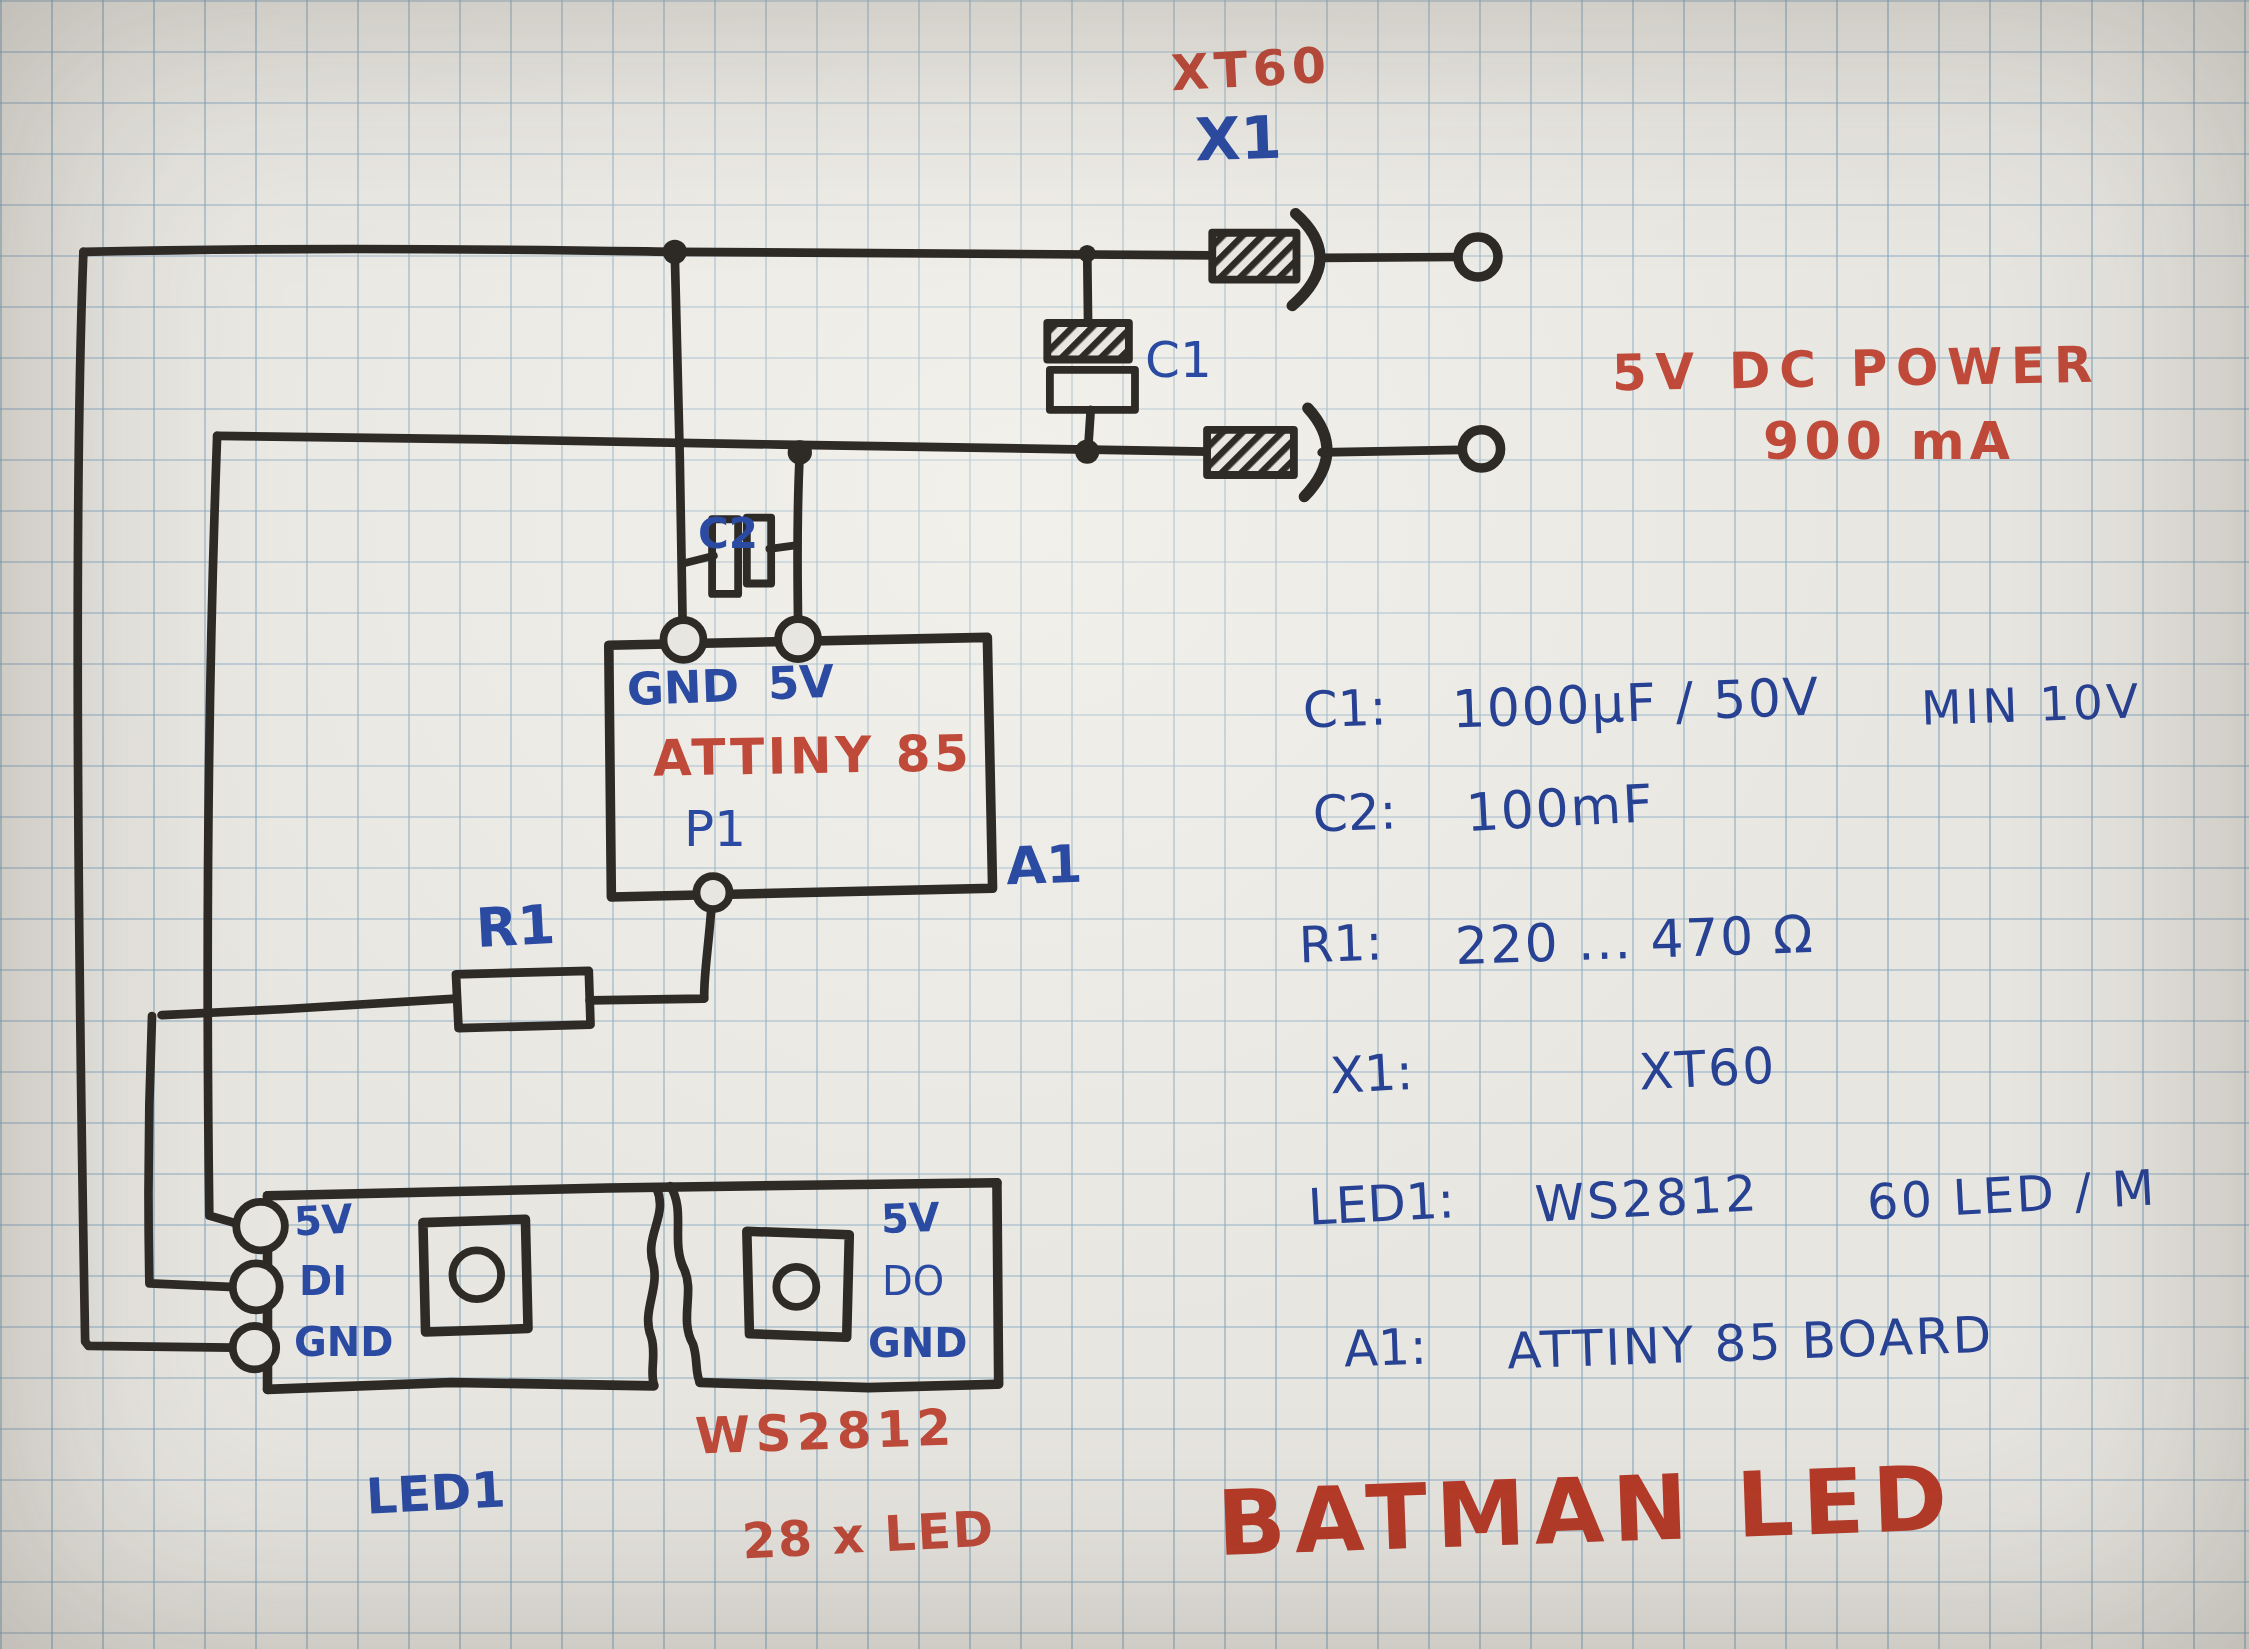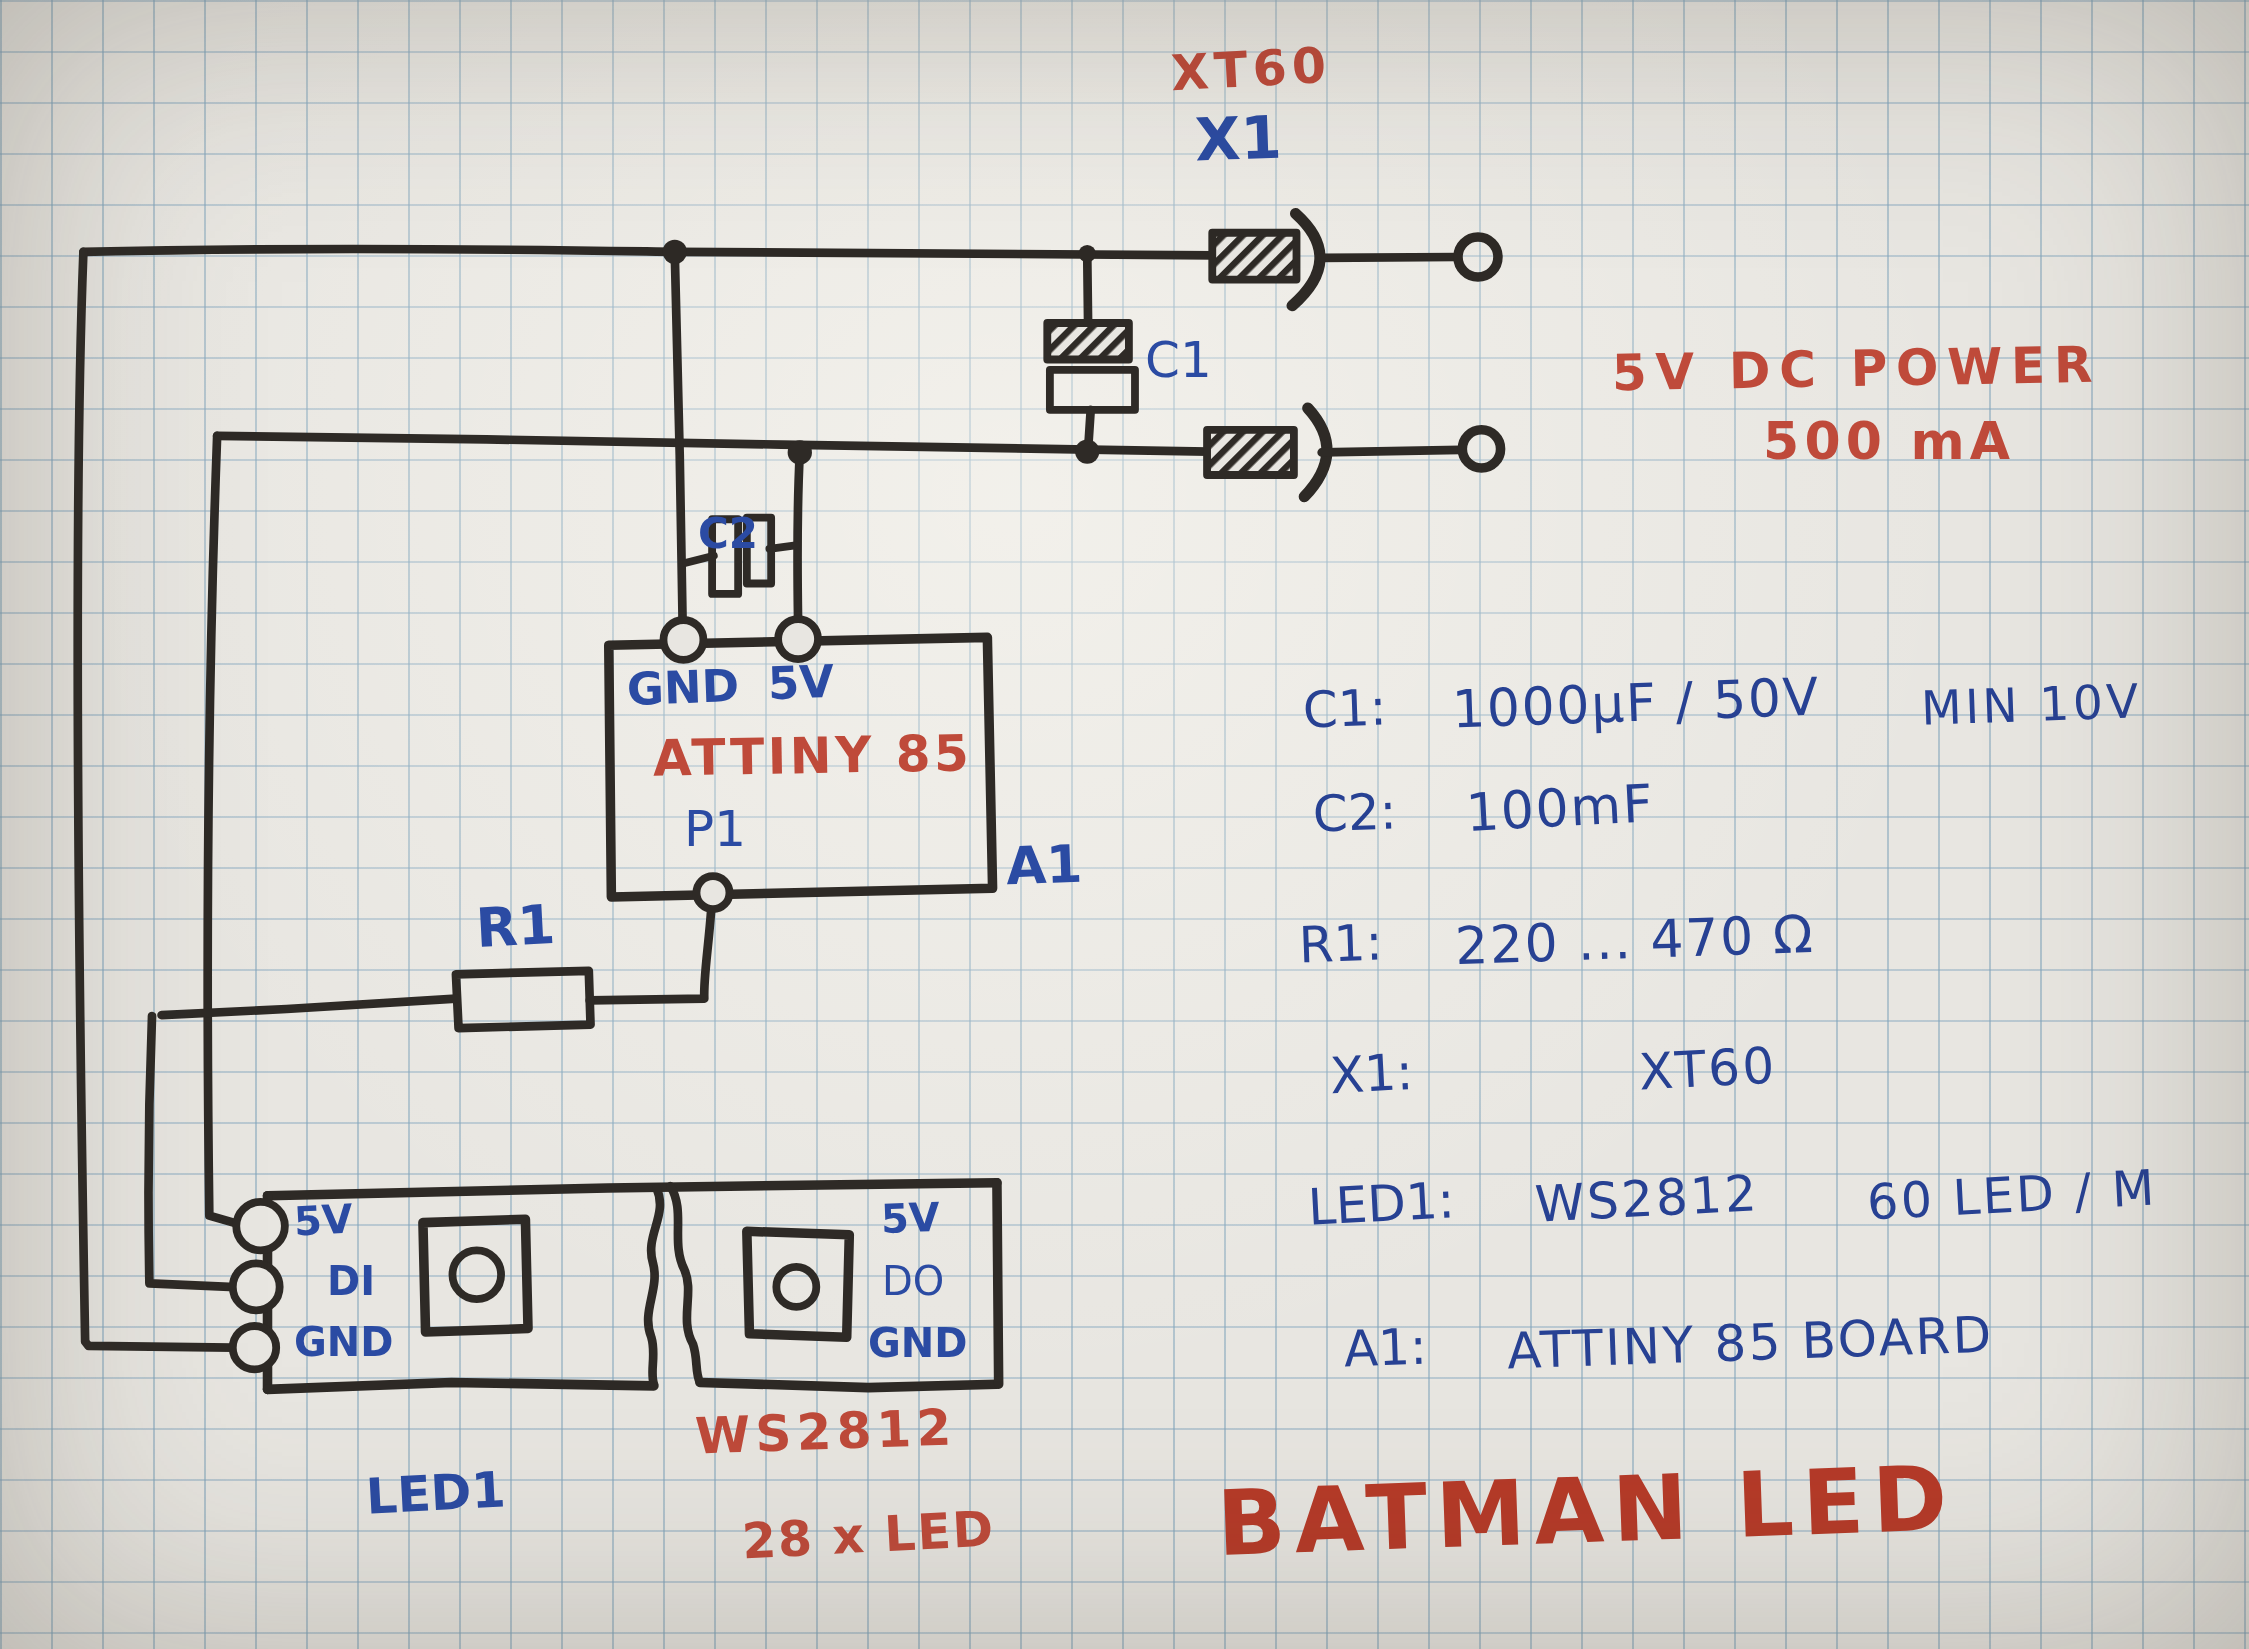--- a/index.html
+++ b/index.html
@@ -107,35 +107,35 @@
     <circle cx="921" cy="521" r="14"></circle>
     <circle cx="1252" cy="292" r="10"></circle>
     <circle cx="1252" cy="520" r="14"></circle>
   </g>
 </svg>
 
 <div class="lbl red" style="left:1171px;top:45px;font-size:49px;letter-spacing:5.2px;transform:rotate(-3deg);">XT60</div>
 <div class="lbl blue" style="left:1195px;top:109px;font-size:59px;font-weight:bold;transform:rotate(-2deg);">X1</div>
 
 <div class="lbl red" style="left:1612px;top:344px;font-size:50px;letter-spacing:8.7px;transform:rotate(-1deg);">5V DC POWER</div>
-<div class="lbl red" style="left:1763px;top:415px;font-size:52px;letter-spacing:5.2px;">500 mA</div>
+<div class="lbl red" style="left:1763px;top:415px;font-size:52px;letter-spacing:5.2px;">900 mA</div>
 
 <div class="lbl blue" style="left:1145px;top:335px;font-size:50px;font-weight:normal;">C1</div>
 <div class="lbl blue" style="left:698px;top:467px;font-size:42px;font-weight:bold;margin-top:46px;">C2</div>
 
 <div class="lbl blue" style="left:627px;top:665px;font-size:45px;font-weight:bold;transform:rotate(-2deg);">GND</div>
 <div class="lbl blue" style="left:768px;top:660px;font-size:45px;font-weight:bold;transform:rotate(-2deg);">5V</div>
 <div class="lbl red" style="left:653px;top:731px;font-size:50px;letter-spacing:3.5px;transform:rotate(-1deg);">ATTINY 85</div>
 <div class="lbl blue" style="left:684px;top:804px;font-size:50px;font-weight:normal;">P1</div>
 <div class="lbl blue" style="left:1006px;top:839px;font-size:52px;font-weight:bold;transform:rotate(-2deg);">A1</div>
 
 <div class="lbl blue" style="left:476px;top:900px;font-size:54px;font-weight:bold;transform:rotate(-3deg);">R1</div>
 
 <div class="lbl blue" style="left:294px;top:1200px;font-size:40px;font-weight:bold;transform:rotate(-3deg);">5V</div>
-<div class="lbl blue" style="left:299px;top:1261px;font-size:40px;font-weight:bold;margin-left:28px;">DI</div>
+<div class="lbl blue" style="left:299px;top:1261px;font-size:40px;font-weight:bold;">DI</div>
 <div class="lbl blue" style="left:294px;top:1322px;font-size:40px;font-weight:bold;">GND</div>
 <div class="lbl blue" style="left:366px;top:1469px;font-size:49px;font-weight:bold;transform:rotate(-3deg);">LED1</div>
 
 <div class="lbl blue" style="left:881px;top:1198px;font-size:40px;font-weight:bold;transform:rotate(-2deg);">5V</div>
 <div class="lbl blue" style="left:882px;top:1261px;font-size:40px;font-weight:normal;">DO</div>
 <div class="lbl blue" style="left:868px;top:1323px;font-size:40px;font-weight:bold;">GND</div>
 <div class="lbl red" style="left:695px;top:1407px;font-size:50px;letter-spacing:5.2px;transform:rotate(-2deg);">WS2812</div>
 <div class="lbl red" style="left:742px;top:1511px;font-size:49px;letter-spacing:1.7px;transform:rotate(-3deg);">28 x LED</div>
 
 <div class="lbl listblue" style="left:1303px;top:684px;font-size:50px;transform:rotate(-2deg);">C1:</div>

